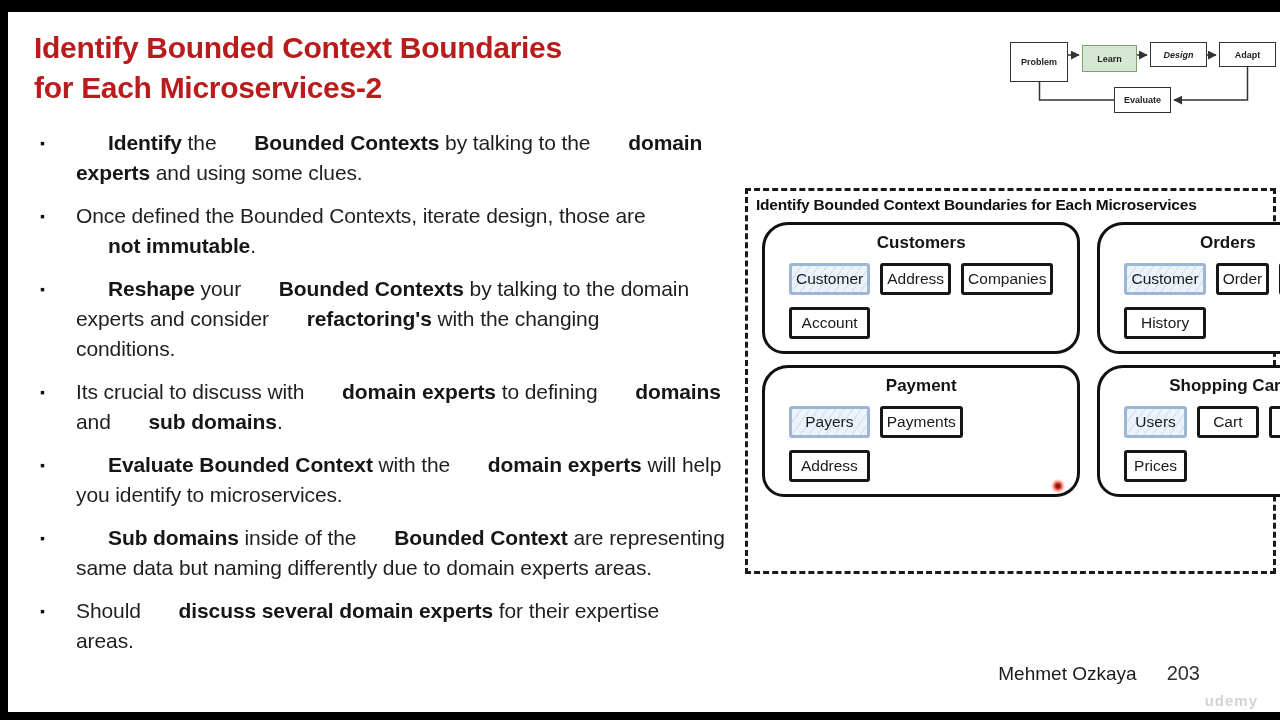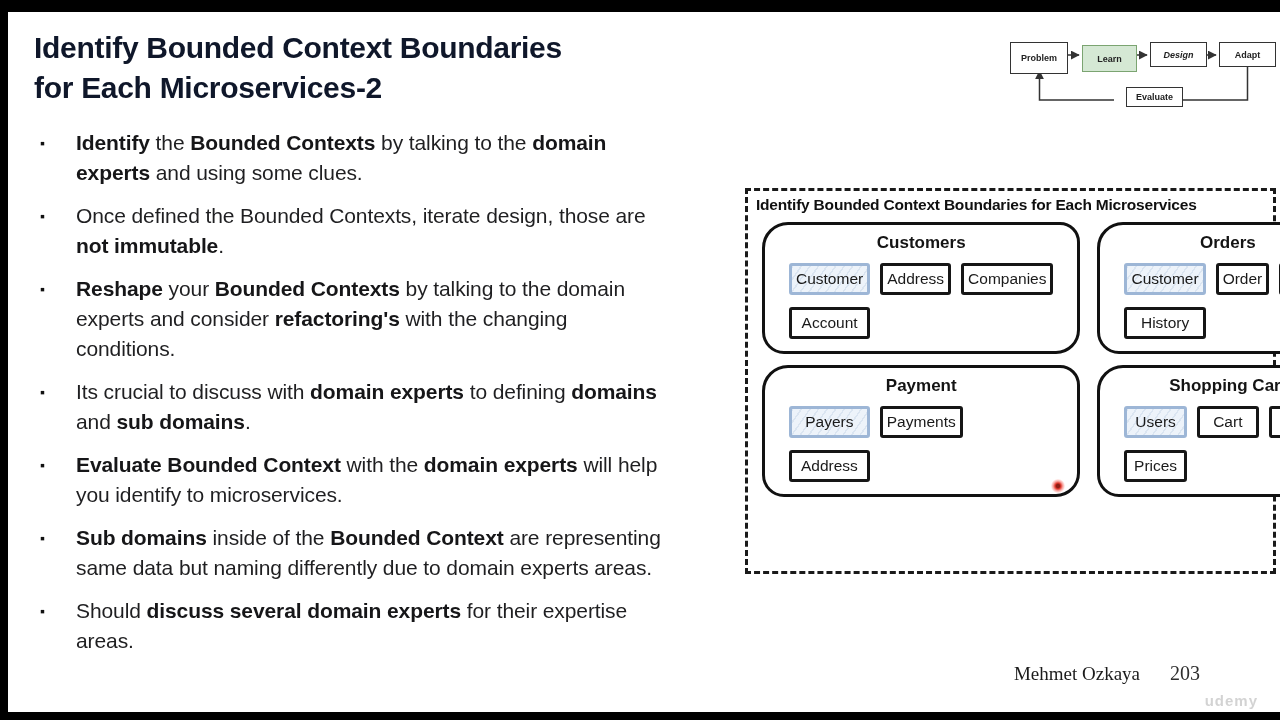--- a/index.html
+++ b/index.html
@@ -6,46 +6,46 @@
   body{
     width:1280px;height:720px;background:#000;overflow:hidden;position:relative;
     font-family:"Liberation Sans", sans-serif;
   }
   .slide{
     position:absolute;left:8px;top:12px;width:1272px;height:700px;background:#fff;
   }
   
   .title{
     position:absolute;left:26px;top:16px;margin:0;
-    font-size:30px;font-weight:700;color:#0f172a;line-height:40px;letter-spacing:-.3px;
+    font-size:30px;font-weight:700;color:#b91c1c;line-height:40px;letter-spacing:-.3px;
   }
   .title span{display:block;}
   
   .bullets{
     position:absolute;left:28px;top:116px;width:712px;margin:0;padding:0;list-style:none;
   }
   .bullet-item{display:flex;margin-bottom:13px;}
   .mk{flex:0 0 36px;width:36px;font-size:14px;line-height:30px;color:#111;padding-left:4px;}
   .btxt{
     font-size:21px;line-height:30px;color:#1f1f21;white-space:pre-line;letter-spacing:-.1px;
   }
-  .btxt b{font-weight:700;color:#161618;}
+  .btxt b{font-weight:700;color:#161618;margin-left:32px;}
   
   .flow{position:absolute;left:994px;top:16px;width:276px;height:96px;}
   .flow svg{position:absolute;left:0;top:0;}
   .fnode{
     position:absolute;border:1.5px solid #333;background:#fff;color:#222;
     font-size:9px;font-weight:700;display:flex;align-items:center;justify-content:center;
     box-sizing:border-box;
   }
-  .n-problem{left:8px;top:14px;width:58px;height:32px;}
+  .n-problem{left:8px;top:14px;width:58px;height:40px;}
   .n-learn{left:80px;top:17px;width:55px;height:27px;background:var(--learn-fill,#d5e8d4);border-color:var(--learn-border,#7ba471);}
   .n-design{left:148px;top:14px;width:57px;height:25px;font-style:italic;}
   .n-adapt{left:217px;top:14px;width:57px;height:25px;}
-  .n-evaluate{left:124px;top:59px;width:57px;height:20px;}
+  .n-evaluate{left:112px;top:59px;width:57px;height:26px;}
   
   .bcwrap{
     position:absolute;left:737px;top:176px;width:531px;height:386px;box-sizing:border-box;
     border:3px dashed #1a1a1a;background:#fff;
   }
   .bccaption{
     font-size:15.5px;font-weight:700;color:#101010;padding:5px 6px 2px 8px;letter-spacing:-.2px;
     white-space:nowrap;
   }
   .bcgrid{
@@ -70,21 +70,21 @@
       var(--hl-fill,#edf3fa) 1.5px, var(--hl-fill,#edf3fa) 7px);
   }
   .bc-pay .bcitems .bc-item:nth-child(3){grid-column:1;}
   
   .laser{
     position:absolute;left:1043px;top:467px;width:14px;height:14px;border-radius:50%;
     background:radial-gradient(circle, #8e1d14 0 18%, var(--laser,#e43b30) 30%, rgba(240,90,80,.55) 48%, rgba(255,130,120,.22) 65%, rgba(255,130,120,0) 78%);
   }
   
   .footer{
-    position:absolute;right:80px;top:650px;display:flex;align-items:baseline;gap:30px;font-family:Liberation Serif, serif;
+    position:absolute;right:80px;top:650px;display:flex;align-items:baseline;gap:30px;
   }
   .author{font-size:19px;color:#1b1b1b;}
   .pagenum{font-size:20px;color:#2e2e2e;}
   .watermark{
     position:absolute;right:22px;top:680px;font-size:15px;font-weight:700;color:#cccccc;
     letter-spacing:1px;opacity:.85;filter:blur(.3px);
   }
 </style>
 </head>
 <body>

